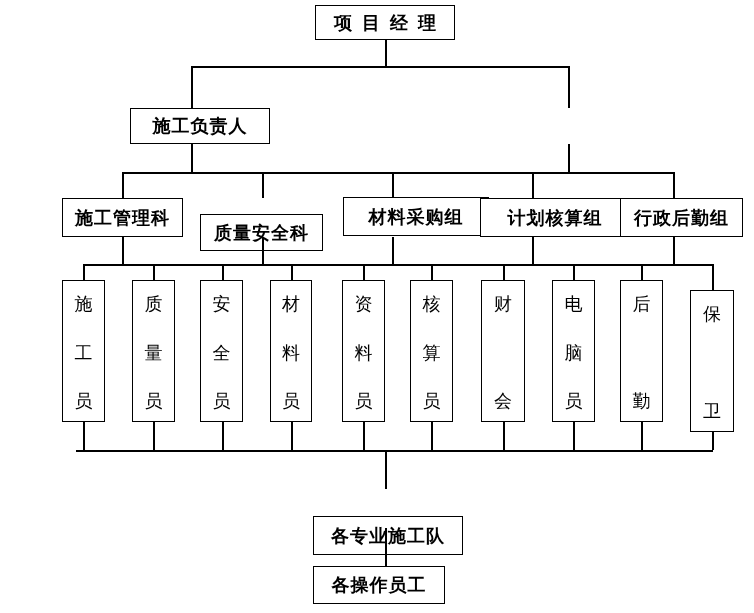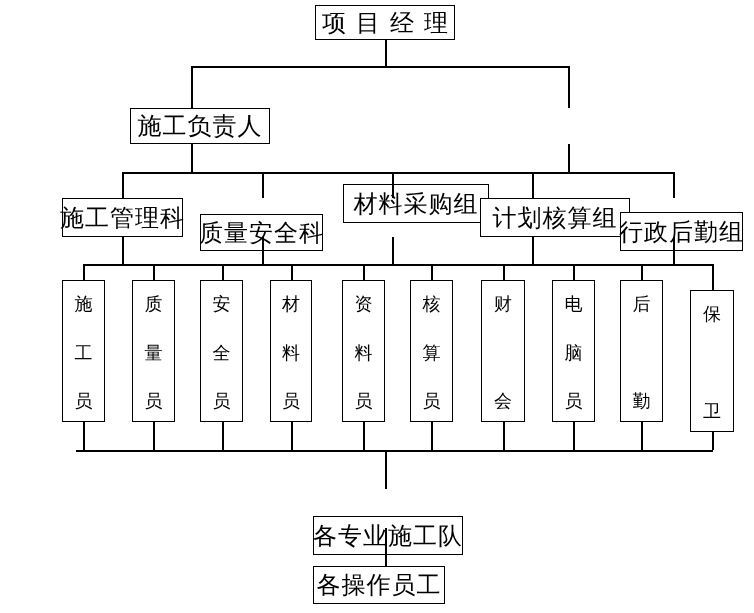--- a/index.html
+++ b/index.html
@@ -13,23 +13,24 @@
     overflow: hidden;
   }
   .node {
     position: absolute;
     box-sizing: border-box;
     border: 1.5px solid #000000;
     background: #ffffff;
     display: flex;
     align-items: center;
     justify-content: center;
-    font-size: 24px;
+    font-size: 18px;
     letter-spacing: 1px;
     white-space: nowrap;
+    font-weight: bold;
   }
   .node .lbl { display: inline-block; }
   .sp-wide { letter-spacing: 10px; padding-left: 10px; }
   .vnode {
     position: absolute;
     box-sizing: border-box;
     border: 1.5px solid #000000;
     background: #ffffff;
   }
   .vtext {
@@ -59,27 +60,27 @@
   <div class="node" style="left:130px;top:108px;width:140px;height:36px">
     <span class="lbl">施工负责人</span>
   </div>
 
   <div class="node" style="left:62px;top:198px;width:121px;height:39px">
     <span class="lbl">施工管理科</span>
   </div>
   <div class="node" style="left:200px;top:214px;width:123px;height:37px">
     <span class="lbl">质量安全科</span>
   </div>
-  <div class="node" style="left:343px;top:184px;width:146px;height:39px">
+  <div class="node" style="left:343px;top:197px;width:146px;height:39px">
     <span class="lbl">材料采购组</span>
   </div>
   <div class="node" style="left:480px;top:198px;width:150px;height:39px">
     <span class="lbl">计划核算组</span>
   </div>
-  <div class="node" style="left:620px;top:212px;width:123px;height:39px">
+  <div class="node" style="left:620px;top:198px;width:123px;height:39px">
     <span class="lbl">行政后勤组</span>
   </div>
 
   <div class="vnode" style="left:62px;top:280px;width:43px;height:142px">
     <div class="vtext">
         <span>施</span>
         <span>工</span>
         <span>员</span>
       </div>
   </div>

